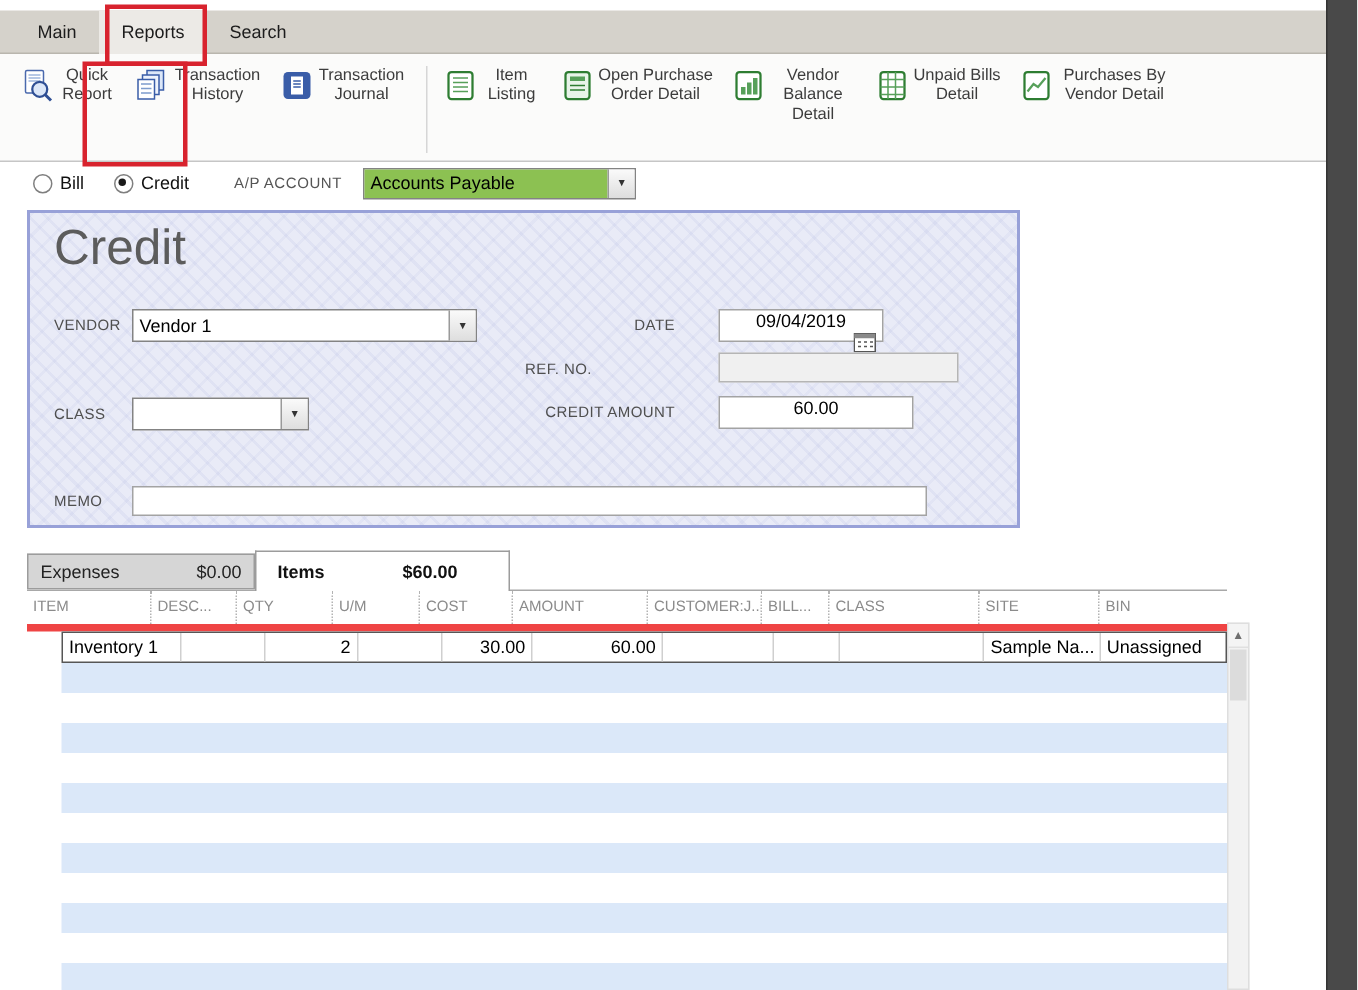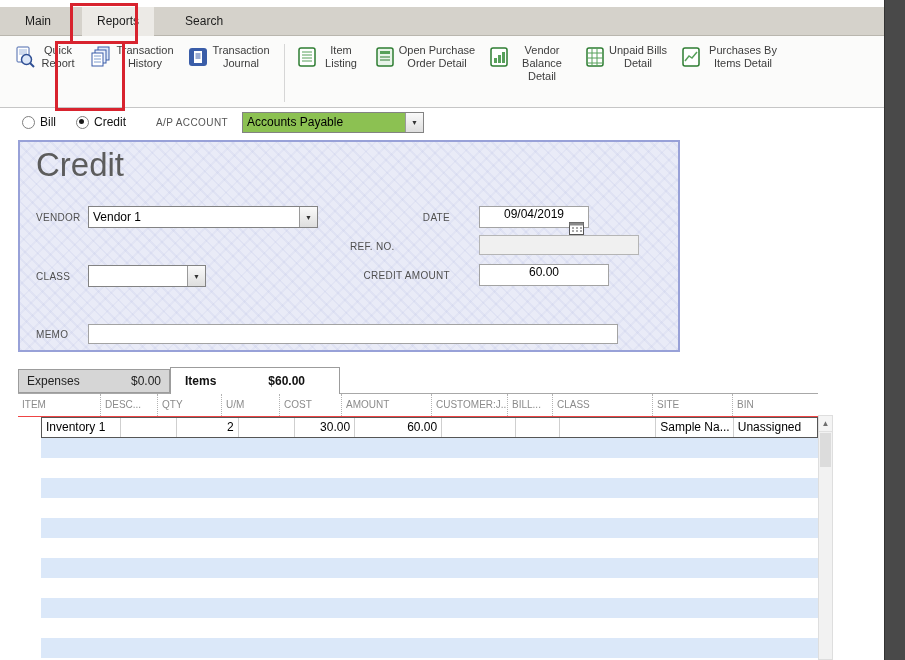--- a/index.html
+++ b/index.html
@@ -2,21 +2,21 @@
 <html><head>
 <meta charset="utf-8">
 <style>
   html,body{margin:0;padding:0;background:#fff;}
   .window{position:relative;width:905px;height:660px;font-family:"Liberation Sans",sans-serif;background:#ffffff;overflow:hidden;}
 
   
   .right-strip{position:absolute;top:0;right:0;width:20px;height:100%;background:#494949;border-left:1px solid #333;}
 
   
-  .tabbar{position:absolute;top:7px;left:0;width:885px;height:29px;background:#d5d2cb;border-bottom:1px solid #b9b6ae;display:flex;align-items:flex-start;padding-left:10px;box-sizing:border-box;gap:16px;}
+  .tabbar{position:absolute;top:7px;left:0;width:885px;height:29px;background:#d5d2cb;border-bottom:1px solid #b9b6ae;display:flex;align-items:flex-start;padding-left:10px;box-sizing:border-box;}
   .tab{padding:0 15px;font-size:12px;line-height:29px;color:#1c1c1c;cursor:default;}
   .tab.active{background:#eceae6;}
 
   
   .toolbar{position:absolute;top:36px;left:0;width:885px;height:72px;background:#fbfbfa;border-bottom:1px solid #c6c6c6;display:flex;align-items:flex-start;padding:6px 0 0 8px;box-sizing:border-box;}
   .tbtn{display:flex;flex-direction:row;align-items:flex-start;text-align:center;font-size:11px;color:#3c3c3c;padding:2px 5px;line-height:1.2;}
   .tbtn .ticon{height:25px;display:flex;align-items:center;margin-bottom:3px;}
   .lbl-narrow{max-width:46px;}
   .lbl-med{max-width:64px;}
   .lbl-wide{max-width:82px;}
@@ -61,21 +61,21 @@
   #memo-label{left:16px;top:187px;}
   #memo-field{left:68px;top:182px;width:530px;height:20px;}
   .cal-btn{margin-left:auto;display:flex;align-items:center;}
 
   
   .dtab-exp{position:absolute;left:18px;top:369px;width:152px;height:24px;background:#d6d6d6;border:1px solid #9c9c9c;box-sizing:border-box;display:flex;align-items:center;justify-content:space-between;padding:0 8px;font-size:12px;color:#222;z-index:1;}
   .dtab-items{position:absolute;left:170px;top:367px;width:170px;height:27px;background:#fff;border:1px solid #9c9c9c;border-bottom:none;box-sizing:border-box;display:flex;align-items:center;justify-content:space-between;padding:0 34px 0 14px;font-size:12px;font-weight:bold;color:#111;z-index:2;}
 
   
   .items-table{position:absolute;left:18px;top:393px;width:800px;height:267px;border-top:1px solid #a8a8a8;box-sizing:border-box;overflow:hidden;background:#fff;z-index:1;}
-  .thead{display:flex;height:22px;border-bottom:1px solid #ef4444;align-items:stretch;}
+  .thead{display:flex;height:22px;border-bottom:5px solid #ef4444;align-items:stretch;}
   .thead>div{font-size:10px;color:#8b8b8b;padding:5px 4px 0 4px;box-sizing:border-box;white-space:nowrap;overflow:hidden;text-align:left;}
   .thead>div+div{border-left:1px dotted #b3b3b3;}
   .tr{display:flex;margin-left:23px;}
   .tr.data-row{height:21px;border:1px solid #565656;box-sizing:border-box;background:#fff;}
   .data-row>div{font-size:12px;padding:2px 4px;box-sizing:border-box;white-space:nowrap;overflow:hidden;border-right:1px solid #cfcfcf;color:#000;}
   .data-row>div:last-child{border-right:none;}
   .tr.empty{height:20px;}
   .tr.empty.alt{background:#dbe8f9;}
   .col0{width:82px;}
   .col1{width:57px;}
@@ -178,21 +178,21 @@
       </span>
       <span class="tlabel lbl-med">Unpaid Bills Detail</span>
     </div>
     <div class="tbtn">
       <span class="ticon">
         <svg width="22" height="22" viewBox="0 0 22 22">
             <rect x="3" y="2" width="16" height="18" rx="2" fill="#fff" stroke="#2e7d32" stroke-width="1.5"></rect>
             <polyline points="5,15 9,10 12,12 17,6" fill="none" stroke="#57a05a" stroke-width="1.5"></polyline>
           </svg>
       </span>
-      <span class="tlabel lbl-wide">Purchases By Items Detail</span>
+      <span class="tlabel lbl-wide">Purchases By Vendor Detail</span>
     </div>
   </div>
 
   <div class="redbox" id="redbox-reports"></div>
   <div class="redbox" id="redbox-txnhist"></div>
 
   <div class="typebar">
     <div class="grp">
       <span class="radio"></span>
       <span class="radio-label">Bill</span>

